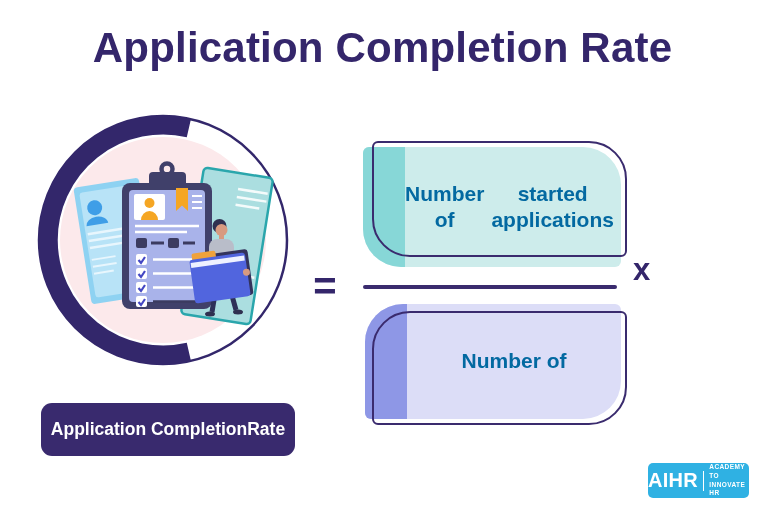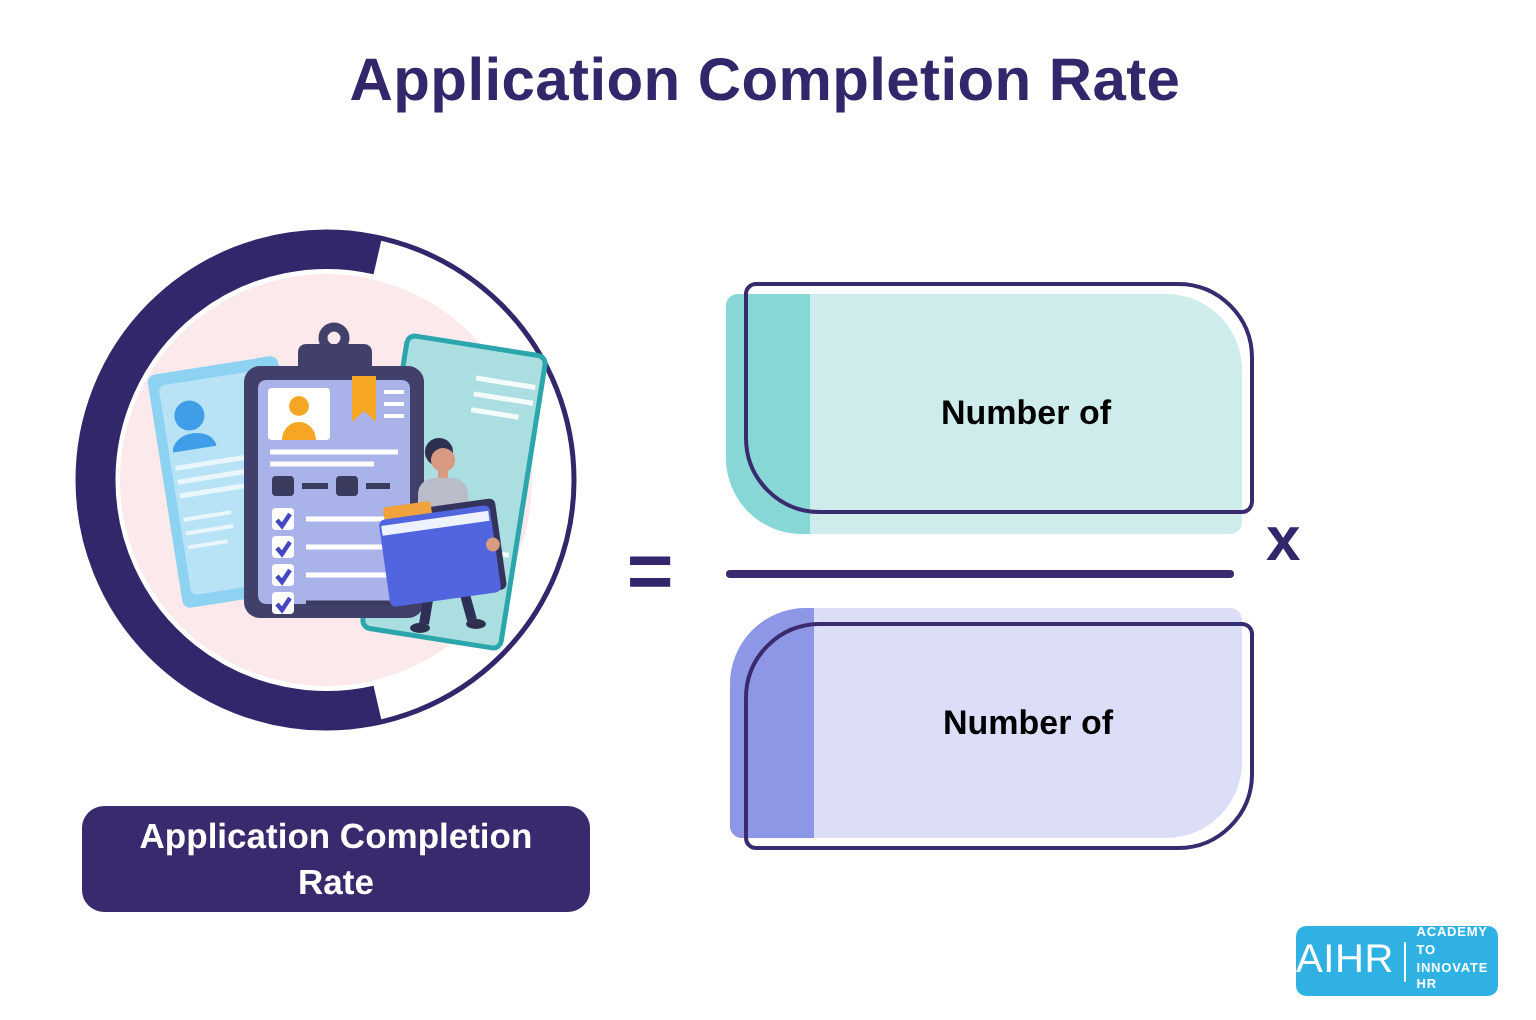--- a/index.html
+++ b/index.html
@@ -3,28 +3,28 @@
 <meta charset="utf-8">
 <style>
   html,body{margin:0;padding:0;background:#fff;}
   .canvas{
     position:relative;width:768px;height:510px;background:#ffffff;
     font-family:"Liberation Sans",sans-serif;overflow:hidden;
   }
   
   .page-title{
     position:absolute;top:24px;left:0;width:765px;text-align:center;
-    font-size:30px;font-weight:700;color:#34266b;letter-spacing:.2px;
+    font-size:42px;font-weight:700;color:#34266b;letter-spacing:.2px;
   }
   
   .illustration{position:absolute;left:33px;top:110px;width:260px;height:260px;}
   
   .metric-label{
     position:absolute;left:41px;top:403px;width:254px;height:53px;
-    background:#392a6e;border-radius:11px;display:flex;flex-direction:column;
+    background:#392a6e;border-radius:11px;display:flex;flex-direction:row;
     align-items:center;justify-content:center;color:#ffffff;
     font-size:17.5px;font-weight:700;line-height:1.3;text-align:center;
   }
   
   .equals{
     position:absolute;left:303px;top:264px;width:44px;height:44px;
     display:flex;align-items:center;justify-content:center;
     font-size:40px;font-weight:700;color:#34266b;
   }
   .frac-bar{
@@ -38,36 +38,36 @@
   .box-top .fill{left:0;top:14px;width:258px;height:120px;background:#cdeceb;border-radius:6px 38px 6px 38px;overflow:hidden;}
   .box-bottom .fill{left:2px;top:7px;width:256px;height:115px;background:#dcddf7;border-radius:38px 6px 38px 6px;overflow:hidden;}
   .box .stripe{position:absolute;left:0;top:0;width:42px;height:100%;}
   .box-top .stripe{background:#87d7d7;}
   .box-bottom .stripe{background:#8e97e6;}
   .box .outline{position:absolute;border:2.5px solid #3a2b6e;background:transparent;}
   .box-top .outline{left:9px;top:8px;width:251px;height:112px;border-radius:6px 38px 6px 38px;}
   .box-bottom .outline{left:9px;top:14px;width:251px;height:110px;border-radius:38px 6px 38px 6px;}
   .box .box-text{
     position:absolute;display:flex;align-items:center;justify-content:center;
-    font-size:17px;font-weight:700;color:#000000;line-height:1.25;text-align:center;
+    font-size:21px;font-weight:700;color:#0369a1;line-height:1.25;text-align:center;
   }
   .box-top .box-text{left:42px;top:14px;width:216px;height:120px;}
   .box-bottom .box-text{left:44px;top:7px;width:214px;height:115px;}
   .multiplier{
     position:absolute;left:633px;top:252px;display:flex;align-items:baseline;gap:9px;color:#34266b;
   }
   .multiplier .mult-x{font-size:31px;font-weight:700;}
   .multiplier .mult-val{font-size:48px;font-weight:700;letter-spacing:.5px;}
   
   .aihr-logo{
     position:absolute;left:648px;top:463px;width:101px;height:35px;
     background:#2fb1e3;border-radius:5px;display:flex;align-items:center;justify-content:center;gap:5px;
     color:#fff;
   }
-  .aihr-name{font-size:20px;font-weight:400;letter-spacing:.3px;}
+  .aihr-name{font-size:20px;font-weight:700;letter-spacing:.3px;}
   .aihr-divider{width:1.5px;height:20px;background:#ffffff;}
   .aihr-tagline{display:flex;flex-direction:column;justify-content:center;}
   .aihr-tagline div{font-size:6.5px;font-weight:700;letter-spacing:.4px;line-height:1.35;}
 </style>
 </head>
 <body>
 
 <div class="canvas">
 
   <div class="page-title">Application Completion Rate</div>
@@ -160,20 +160,21 @@
 
   <div class="equals">=</div>
 
   <div class="box box-top">
     <div class="fill">
       <div class="stripe"></div>
     </div>
     <div class="outline"></div>
     <div class="box-text">
       <div>Number of</div>
+      <div>started applications</div>
     </div>
   </div>
 
   <div class="frac-bar"></div>
 
   <div class="box box-bottom">
     <div class="fill">
       <div class="stripe"></div>
     </div>
     <div class="outline"></div>

